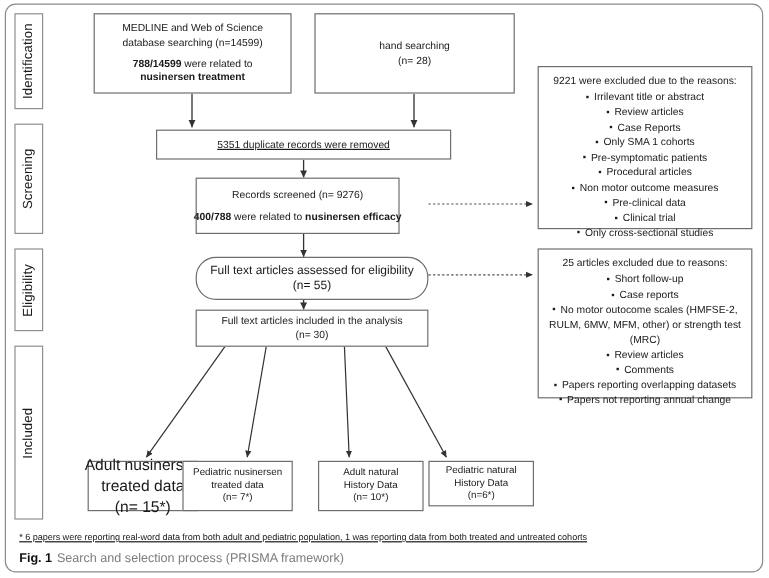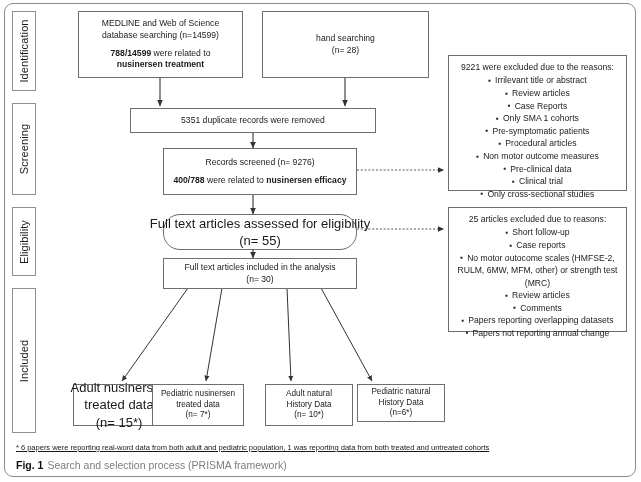--- a/index.html
+++ b/index.html
@@ -197,31 +197,31 @@
       <span class="gap"></span>
       <span class="ln"><b class="bold">788/14599</b><span> were related to</span></span>
       <span class="ln bold">nusinersen treatment</span>
     </div>
 
     <div class="box" style="left:262px; top:11px; width:167px; height:67px; font-size:8.6px;">
       <span class="ln">hand searching</span>
       <span class="ln">(n= 28)</span>
     </div>
 
-    <div class="box" style="left:130px; top:108px; width:246px; height:25px; font-size:8.6px;">
+    <div class="box" style="left:130px; top:108px; width:246px; height:25px; font-size:8.6px;text-decoration:underline;">
       <span class="ln">5351 duplicate records were removed</span>
     </div>
 
-    <div class="box" style="left:163px; top:148px; width:194px; height:47px; font-size:8.6px;text-align:center;">
+    <div class="box" style="left:163px; top:148px; width:170px; height:47px; font-size:8.6px;text-align:center;">
       <span class="ln">Records screened  (n= 9276)</span>
       <span class="gap"></span>
       <span class="ln"><b class="bold">400/788</b><span> were related to </span><b class="bold">nusinersen efficacy</b></span>
     </div>
 
-    <div class="box" style="left:163px; top:214px; width:194px; height:36px; font-size:13px;border-radius:17px;">
+    <div class="box" style="left:163px; top:214px; width:194px; height:36px; font-size:10px;border-radius:17px;">
       <span class="ln">Full text articles assessed for eligibility</span>
       <span class="ln">(n= 55)</span>
     </div>
 
     <div class="box" style="left:163px; top:258px; width:194px; height:31px; font-size:8.6px;">
       <span class="ln">Full text articles included in the analysis</span>
       <span class="ln">(n= 30)</span>
     </div>
 
     <div class="reasonbox" style="left:448px; top:55px; width:179px; height:136px;">

